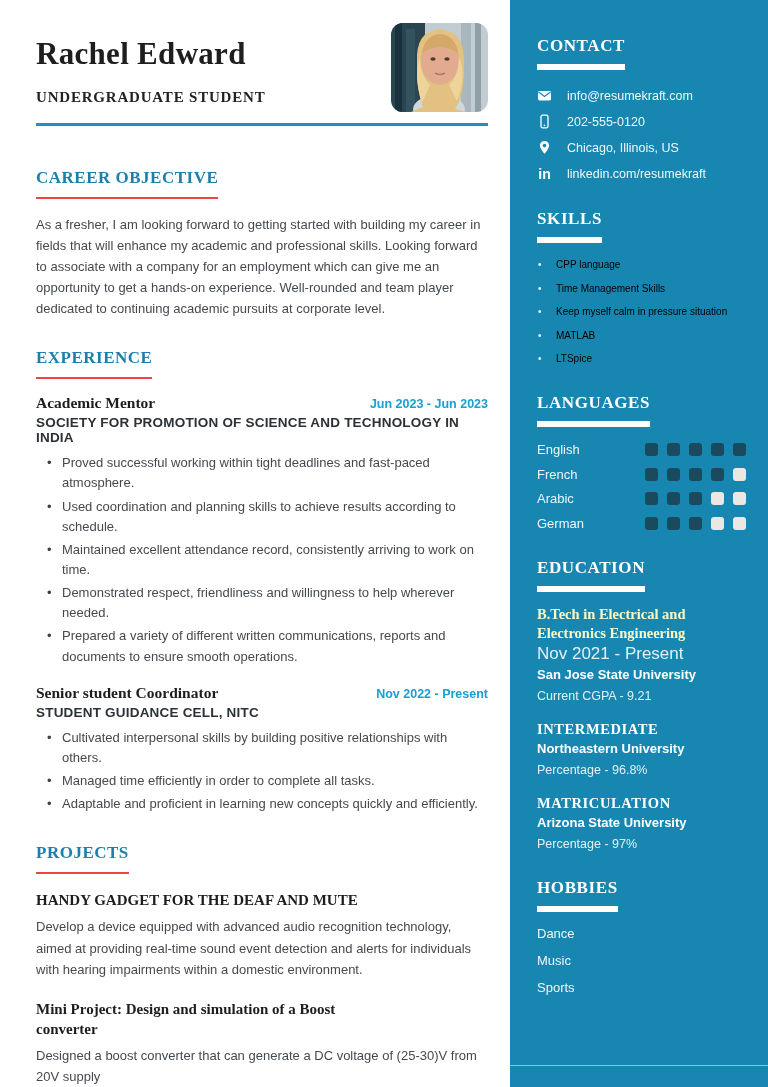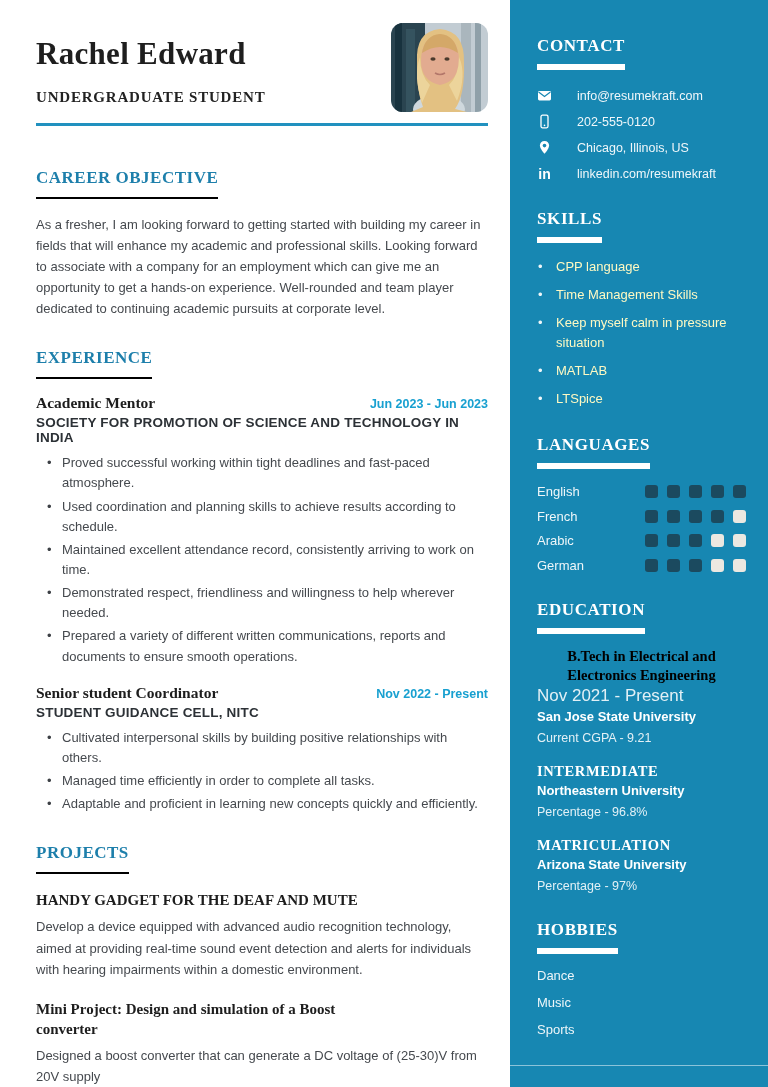--- a/index.html
+++ b/index.html
@@ -9,21 +9,21 @@
 
   
   .left-col { width:510px; padding:36px 22px 0 36px; position:relative; }
 
   .hdr { position:relative; }
   .name { font-family:"Liberation Serif", serif; font-size:31px; font-weight:bold; color:#1e1e1e; letter-spacing:.3px; }
   .job-title { font-family:"Liberation Serif", serif; font-size:15px; font-weight:bold; color:#222; letter-spacing:.8px; margin-top:17px; }
   .photo-wrap { position:absolute; top:-13px; right:0; width:97px; height:89px; border-radius:12px; overflow:hidden; }
   .hdr-rule { border:none; border-top:3px solid #2191bf; margin:17px 0 42px 0; }
 
-  .sec-heading { font-family:"Liberation Serif", serif; font-size:17px; font-weight:bold; color:#1d7fab; letter-spacing:.5px; display:inline-block; border-bottom:2px solid #000000; padding-bottom:9px; }
+  .sec-heading { font-family:"Liberation Serif", serif; font-size:17px; font-weight:bold; color:#1d7fab; letter-spacing:.5px; display:inline-block; border-bottom:2px solid #ef4444; padding-bottom:9px; }
   .body-text { font-size:13px; line-height:1.62; color:#45494e; margin-top:15px; }
 
   .section { margin-top:29px; }
   .job { margin-top:15px; }
   .job + .job { margin-top:17px; }
   .job-head { display:flex; justify-content:space-between; align-items:baseline; }
   .role { font-family:"Liberation Serif", serif; font-size:15.5px; font-weight:bold; color:#1d1d1d; }
   .dates { font-size:12.5px; font-weight:bold; color:#18a0d0; white-space:nowrap; }
   .company { font-size:13.5px; font-weight:bold; color:#2c3136; margin-top:3px; letter-spacing:.2px; }
   ul.bullets { list-style:none; margin-top:8px; }
@@ -35,36 +35,36 @@
   .proj-title { font-family:"Liberation Serif", serif; font-size:15px; font-weight:bold; color:#1d1d1d; line-height:1.35; max-width:350px; }
   .proj-desc { font-size:13px; line-height:1.62; color:#45494e; margin-top:6px; }
 
   
   .sidebar { width:258px; background:#1787b2; color:#fff; padding:36px 22px 0 27px; position:relative; }
   .sb-heading { font-family:"Liberation Serif", serif; font-size:17px; font-weight:bold; color:#ffffff; letter-spacing:.6px; display:inline-block; border-bottom:6px solid #ffffff; padding-bottom:8px; }
   .sb-section { margin-top:27px; }
   .sb-section.first { margin-top:0; }
 
   .contact-list { margin-top:17px; }
-  .contact-item { display:flex; align-items:center; gap:25px; margin-bottom:9px; font-size:12.5px; color:#f0f7fa; min-height:17px; }
+  .contact-item { display:flex; align-items:center; gap:15px; margin-bottom:9px; font-size:12.5px; color:#f0f7fa; min-height:17px; }
   .cicon { width:15px; height:15px; flex:0 0 15px; display:flex; align-items:center; justify-content:center; }
   .in-glyph { font-family:"Liberation Sans", sans-serif; font-weight:bold; font-size:14px; color:#fff; line-height:1; }
 
   ul.sb-bullets { list-style:none; margin-top:14px; }
-  ul.sb-bullets li { position:relative; font-size:13px; line-height:1.5; color:#fef9c3; padding-left:19px; margin-bottom:8.5px; }
+  ul.sb-bullets li { position:relative; font-size:10px; line-height:1.5; color:#000000; padding-left:19px; margin-bottom:8.5px; }
   ul.sb-bullets li::before { content:"•"; position:absolute; left:1px; top:0; color:#eef6f9; }
 
   .lang-rows { margin-top:15px; }
   .lang-row { display:flex; align-items:center; justify-content:space-between; margin-bottom:9.5px; }
   .lang-name { font-size:13px; color:#eef6f9; }
   .squares { display:flex; gap:9px; }
   .sq { width:13px; height:13px; border-radius:3px; background:#ece8e1; }
   .sq.filled { background:#1b4a5f; }
 
-  .edu-degree { font-family:"Liberation Serif", serif; font-size:14.5px; font-weight:bold; color:#000000; line-height:1.35; margin-top:13px;text-align:center; }
+  .edu-degree { font-family:"Liberation Serif", serif; font-size:14.5px; font-weight:bold; color:#fef9c3; line-height:1.35; margin-top:13px; }
   .edu-dates { font-size:17px; color:rgba(255,255,255,.88); }
   .edu-school { font-size:13px; font-weight:bold; color:#fff; margin-top:3px; }
   .edu-note { font-size:12.5px; color:rgba(255,255,255,.88); margin-top:7px; }
   .edu-sub { margin-top:18px; }
   .edu-sub-label { font-family:"Liberation Serif", serif; font-size:14.5px; font-weight:bold; color:#fff; letter-spacing:.6px; }
 
   .hobby-list { margin-top:14px; }
   .hobby-item { font-size:13px; color:#eef6f9; margin-bottom:12px; }
 
   .sb-bottom-divider { position:absolute; left:0; right:0; bottom:21px; height:1px; background:rgba(255,255,255,.5); }

